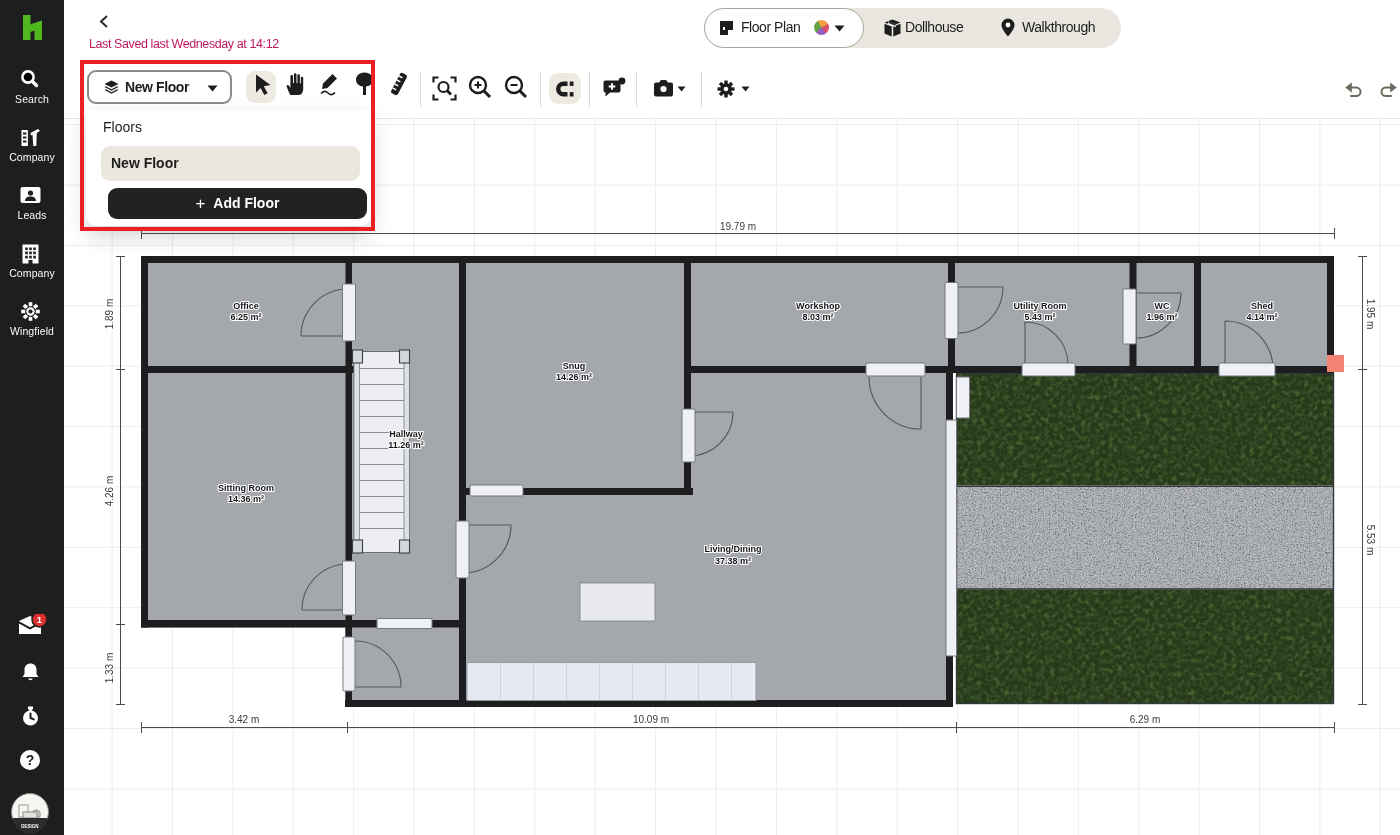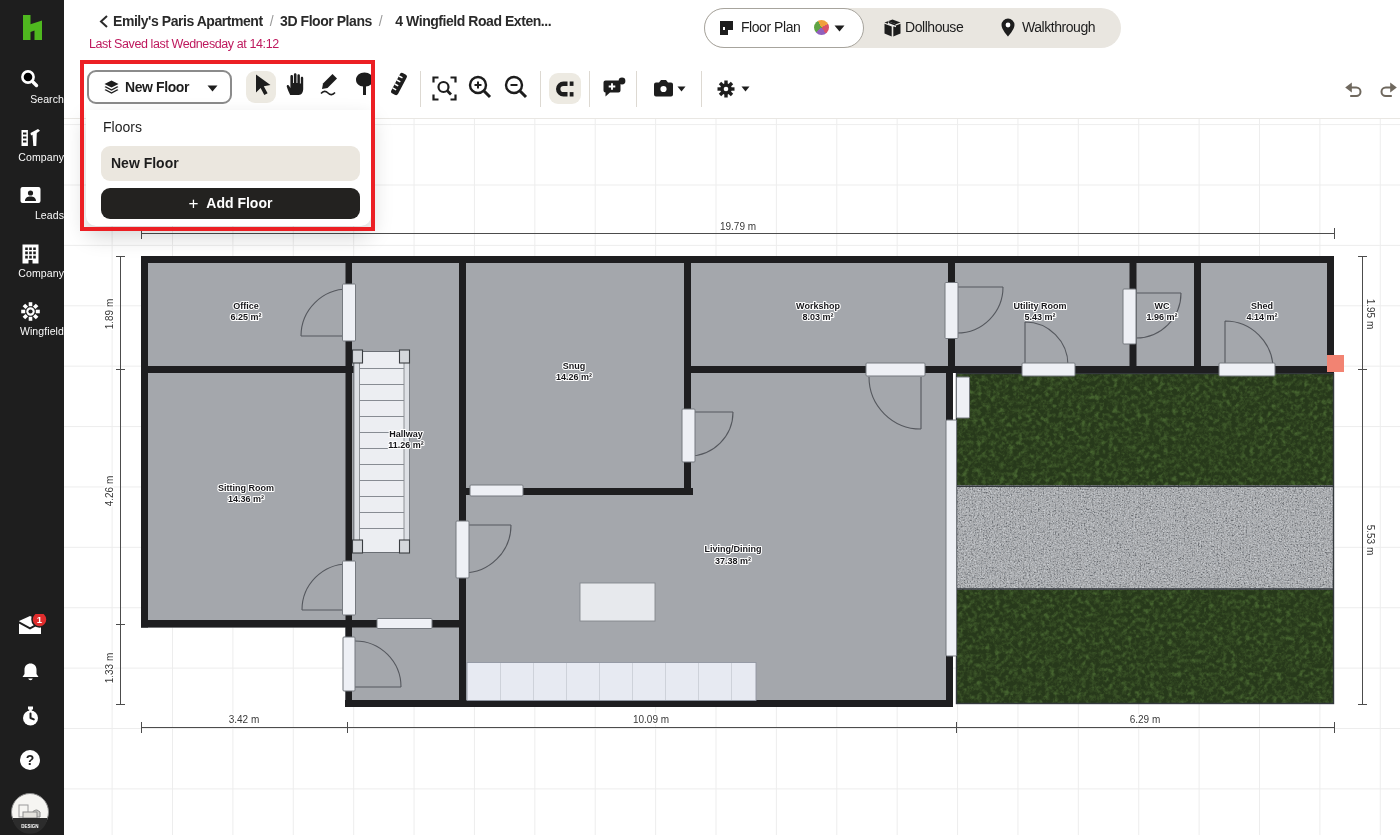--- a/index.html
+++ b/index.html
@@ -3,32 +3,32 @@
 <style>
 html,body{margin:0;padding:0}
 body{width:1400px;height:835px;position:relative;overflow:hidden;background:#fff;font-family:"Liberation Sans",sans-serif;-webkit-font-smoothing:antialiased}
 .abs{position:absolute}
 #canvas{left:64px;top:118px;width:1336px;height:717px;background:#fff;
  background-image:linear-gradient(to right,#ededed 1px,transparent 1px),linear-gradient(to bottom,#ededed 1px,transparent 1px);
  background-size:60.4px 60.4px;background-position:47.6px 6.1px}
 #header{left:64px;top:0;width:1336px;height:60px;background:#fff;border-bottom:1px solid #eeedeb}
 #toolbar{left:64px;top:60px;width:1336px;height:58px;background:#fff;border-bottom:1px solid #e9e7e3}
 #sidebar{left:0;top:0;width:64px;height:835px;background:#1e1e1e;color:#fff}
-.slbl{width:64px;text-align:right;font-size:10.5px;color:#fafafa;letter-spacing:.1px}
+.slbl{width:64px;text-align:center;font-size:10.5px;color:#fafafa;letter-spacing:.1px}
 .sep{top:11px;height:36px;width:1px;background:#ddd9d2}
 .crumb{font-size:14px;letter-spacing:-0.45px;font-weight:700;color:#2a2a2a;white-space:nowrap}
 .slash{color:#9a9a9a;font-weight:400;padding:0 7px}
 #segwrap{left:704px;top:8px;width:417px;height:40px;background:#e9e6e0;border-radius:21px}
 #segactive{left:0;top:0;width:160px;height:40px;background:#fff;border:1.5px solid #a7a49d;border-radius:21px;box-sizing:border-box}
 .segtxt{font-size:14px;letter-spacing:-0.45px;font-weight:400;color:#1d1d1d}
 #floorbtn{left:23px;top:10px;width:145px;height:34px;border:2px solid #8b8b8b;border-radius:9px;background:#fff;box-sizing:border-box}
 .toolsel{background:#edeae2;border-radius:9px}
 #dropdown{left:86px;top:110px;width:285px;height:116px;background:#fff;border-radius:0 0 10px 10px;box-shadow:0 10px 22px rgba(0,0,0,.18)}
 #ditem{left:15px;top:36px;width:259px;height:35px;background:#ebe7df;border-radius:9px}
-#dbtn{left:15px;top:78px;width:259px;height:31px;background:#232220;border-radius:9px;color:#fff;text-align:center;line-height:31px;font-size:14px;font-weight:700}
+#dbtn{left:22px;top:78px;width:259px;height:31px;background:#232220;border-radius:9px;color:#fff;text-align:center;line-height:31px;font-size:14px;font-weight:700}
 #redrect{left:80px;top:60px;width:295px;height:171px;border:4px solid #ec1f24;box-sizing:border-box}
 </style></head>
 <body>
 <div id="canvas" class="abs"></div>
 <svg id="plan" class="abs" style="left:0;top:0" width="1400" height="835" viewBox="0 0 1400 835">
 <defs>
  <filter id="ngrass" x="0%" y="0%" width="100%" height="100%">
   <feTurbulence type="fractalNoise" baseFrequency="0.22" numOctaves="3" seed="7"></feTurbulence>
   <feColorMatrix type="matrix" values="0 0 0 0 0  0 0 0 0 0  0 0 0 0 0  1.4 1.4 1.4 0 -1.3"></feColorMatrix>
  </filter>
@@ -160,21 +160,20 @@
  <text x="1367" y="540" transform="rotate(90 1367 540)">5.53 m</text>
  <text x="244" y="723">3.42 m</text>
  <text x="651" y="723">10.09 m</text>
  <text x="1145" y="723">6.29 m</text>
 </g>
 </svg>
 <div id="header" class="abs">
  <svg class="abs" style="left:34px;top:15px" width="12" height="13" viewBox="0 0 12 13">
       <path d="M9,1 L3,6.5 L9,12" stroke="#2a2a2a" stroke-width="2" fill="none"></path>
     </svg>
- <div class="abs crumb" style="left:49px;top:13px">Emily's Paris Apartment<span class="slash">/</span>3D Floor Plans<span class="slash">/</span><span style="padding-left:6px">4 Wingfield Road Exten...</span></div>
  <div class="abs" style="left:25px;top:37px;font-size:12.5px;letter-spacing:-0.4px;color:#be185d">Last Saved last Wednesday at 14:12</div>
  <div id="segwrap" class="abs" style="left:640px">
    <div id="segactive" class="abs"></div>
    <svg class="abs" style="left:15px;top:12px" width="15" height="16" viewBox="0 0 15 16">
         <path fill="#1d1d1d" d="M1,1 h13 v9 h-5 v5 h-8 z M4,10 h2 v-3 h-2 z"></path>
       </svg>
    <div class="abs segtxt" style="left:37px;top:11px">Floor Plan</div>
    <div class="abs" style="left:110px;top:12px;width:15px;height:15px;border-radius:50%;background:conic-gradient(from -30deg,#ef9f3d 0 90deg,#d8516b 90deg 175deg,#9061bd 175deg 260deg,#5fa344 260deg 360deg)"></div>
    <svg class="abs" style="left:130px;top:17px" width="11" height="7" viewBox="0 0 11 7">
         <path fill="#1d1d1d" d="M0.5,0.5 h10 l-5,6 z"></path>

